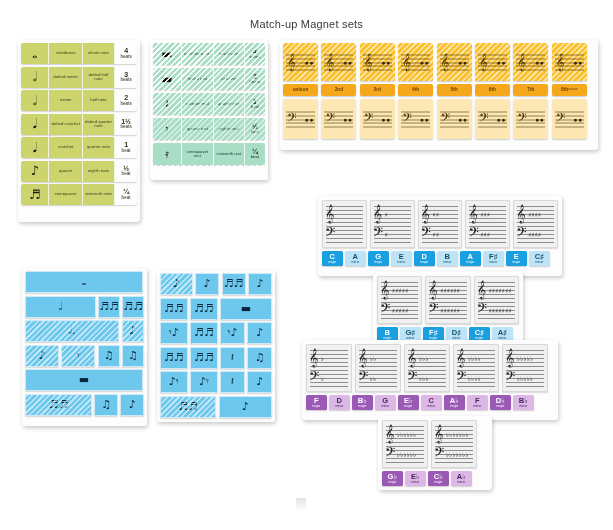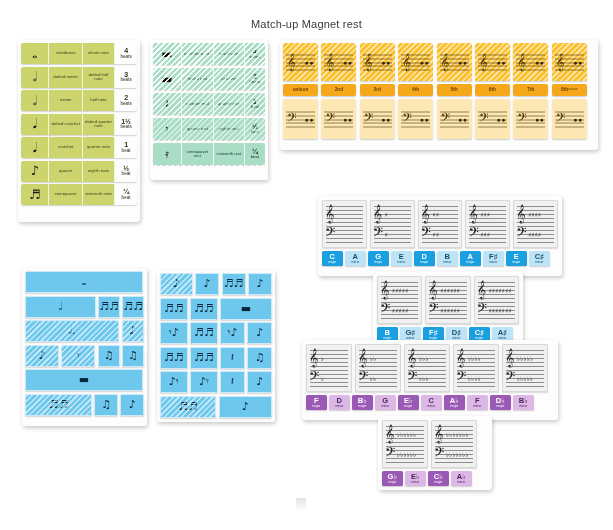--- a/index.html
+++ b/index.html
@@ -100,21 +100,21 @@
   .min-blue{background:#bde3f7;color:#12506e;}
   .maj-purple{background:#9b59b6;color:#fff;}
   .min-purple{background:#dcb8e6;color:#4c2257;}
 
   #footer-mark{position:absolute;left:296px;top:498px;width:10px;height:12px;
                background:linear-gradient(180deg,#d9d9d9,#fafafa);opacity:.75;}
 </style>
 </head>
 <body>
 
-<div id="page-title">Match-up Magnet rest</div>
+<div id="page-title">Match-up Magnet sets</div>
 
 <div class="panel" id="note-values">
     <div class="nv-row">
       <div class="tile nv-cell nv-sym">𝅝</div>
       <div class="tile nv-cell nv-uk">semibreve</div>
       <div class="tile nv-cell nv-us">whole note</div>
       <div class="tile nv-b">
         <div><b>4</b>beats</div>
       </div>
     </div>

